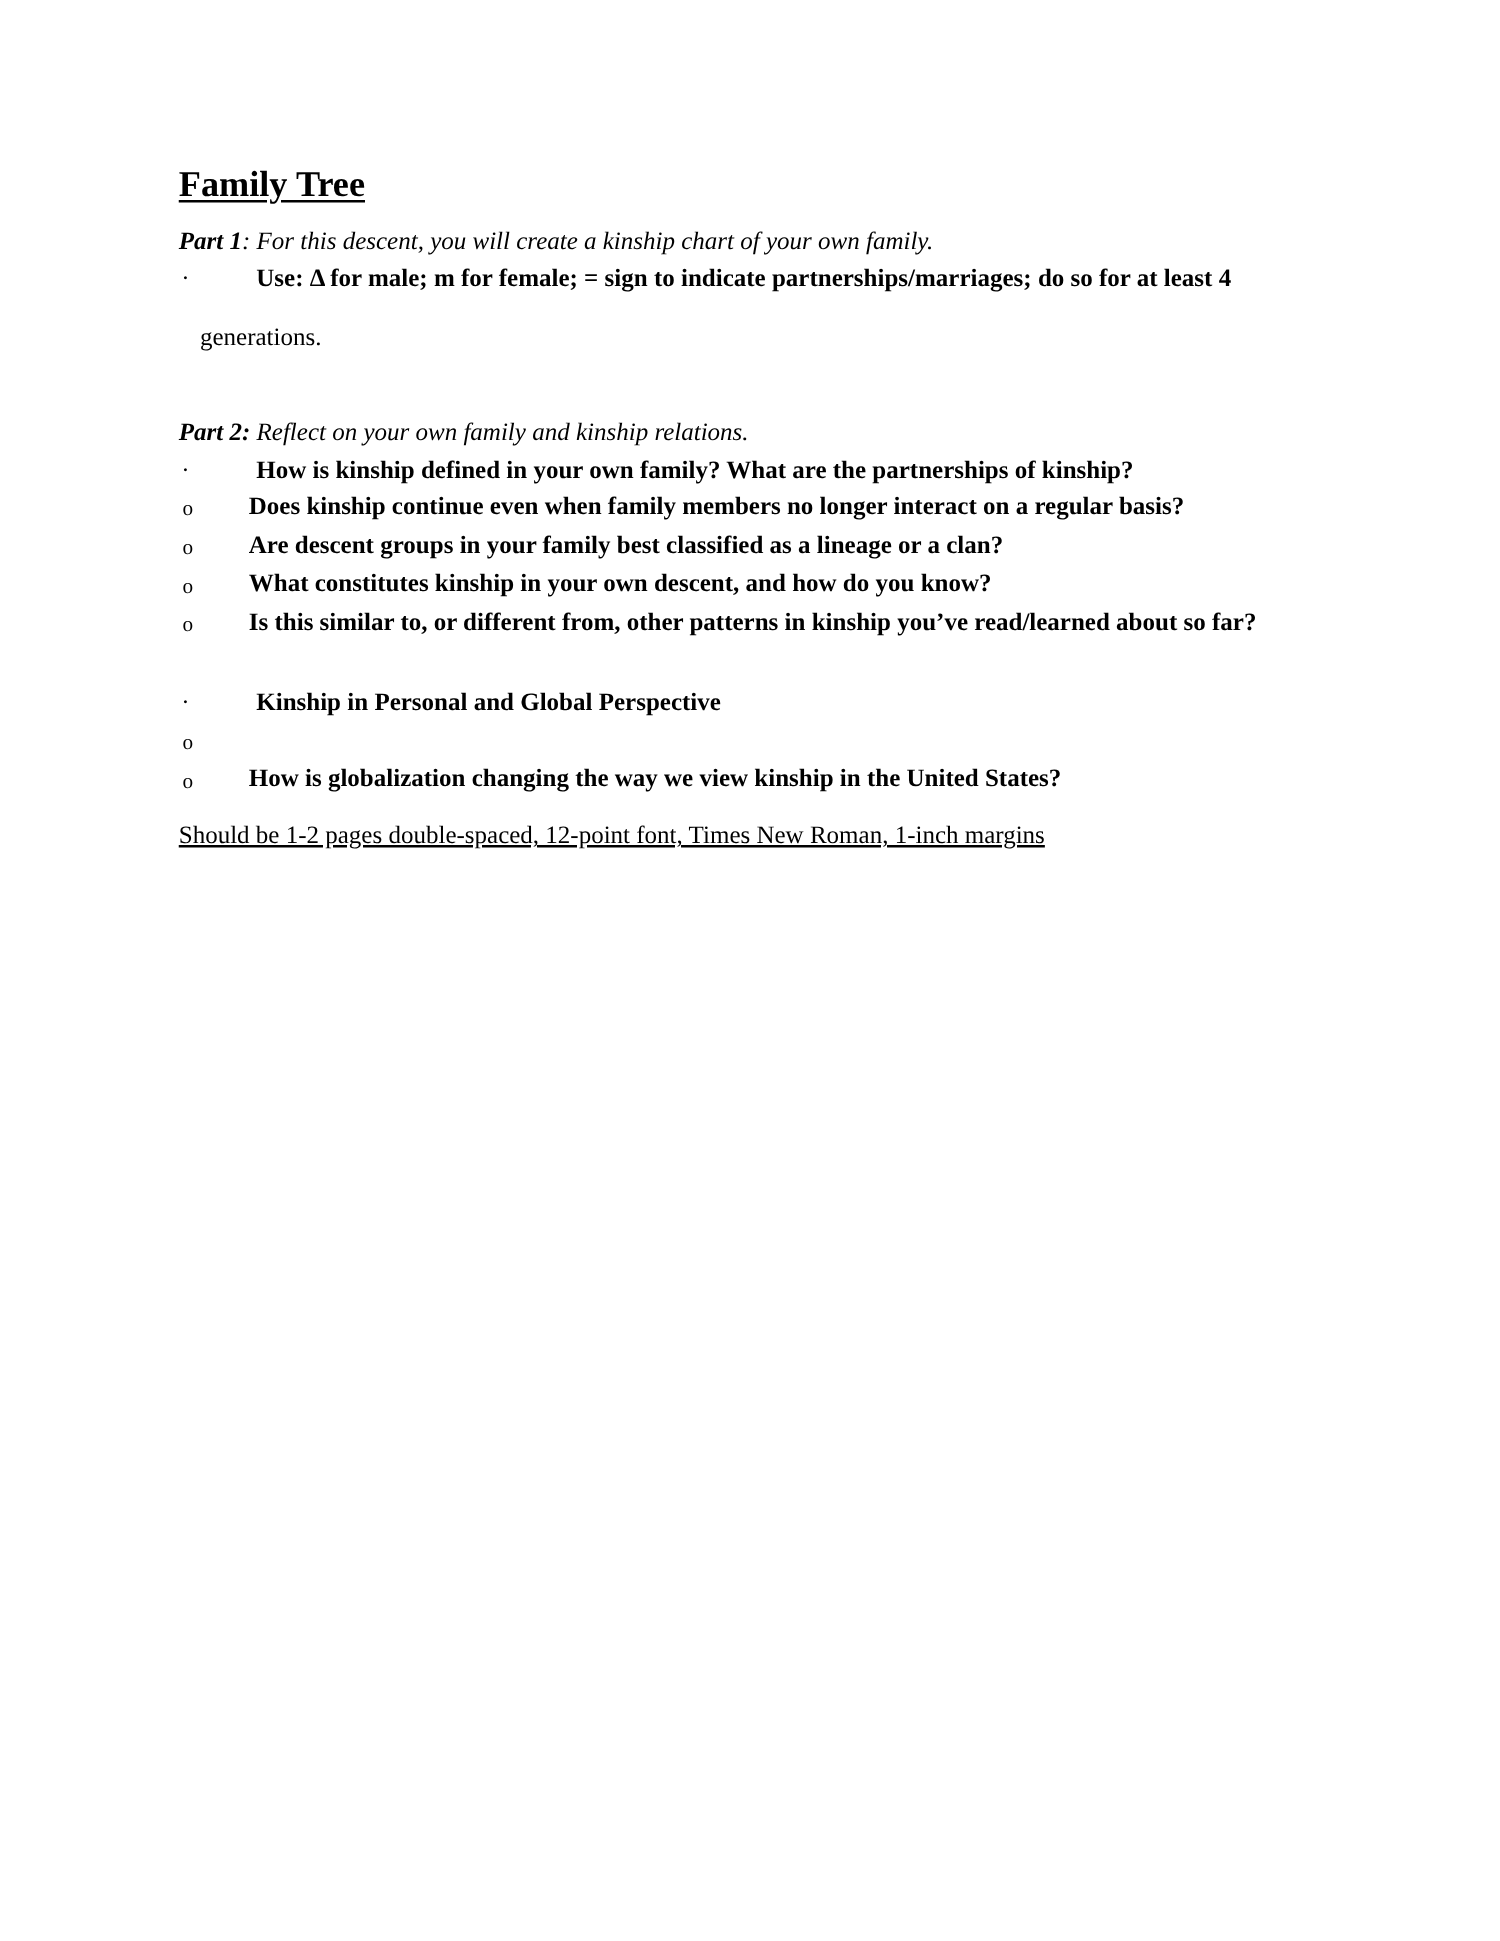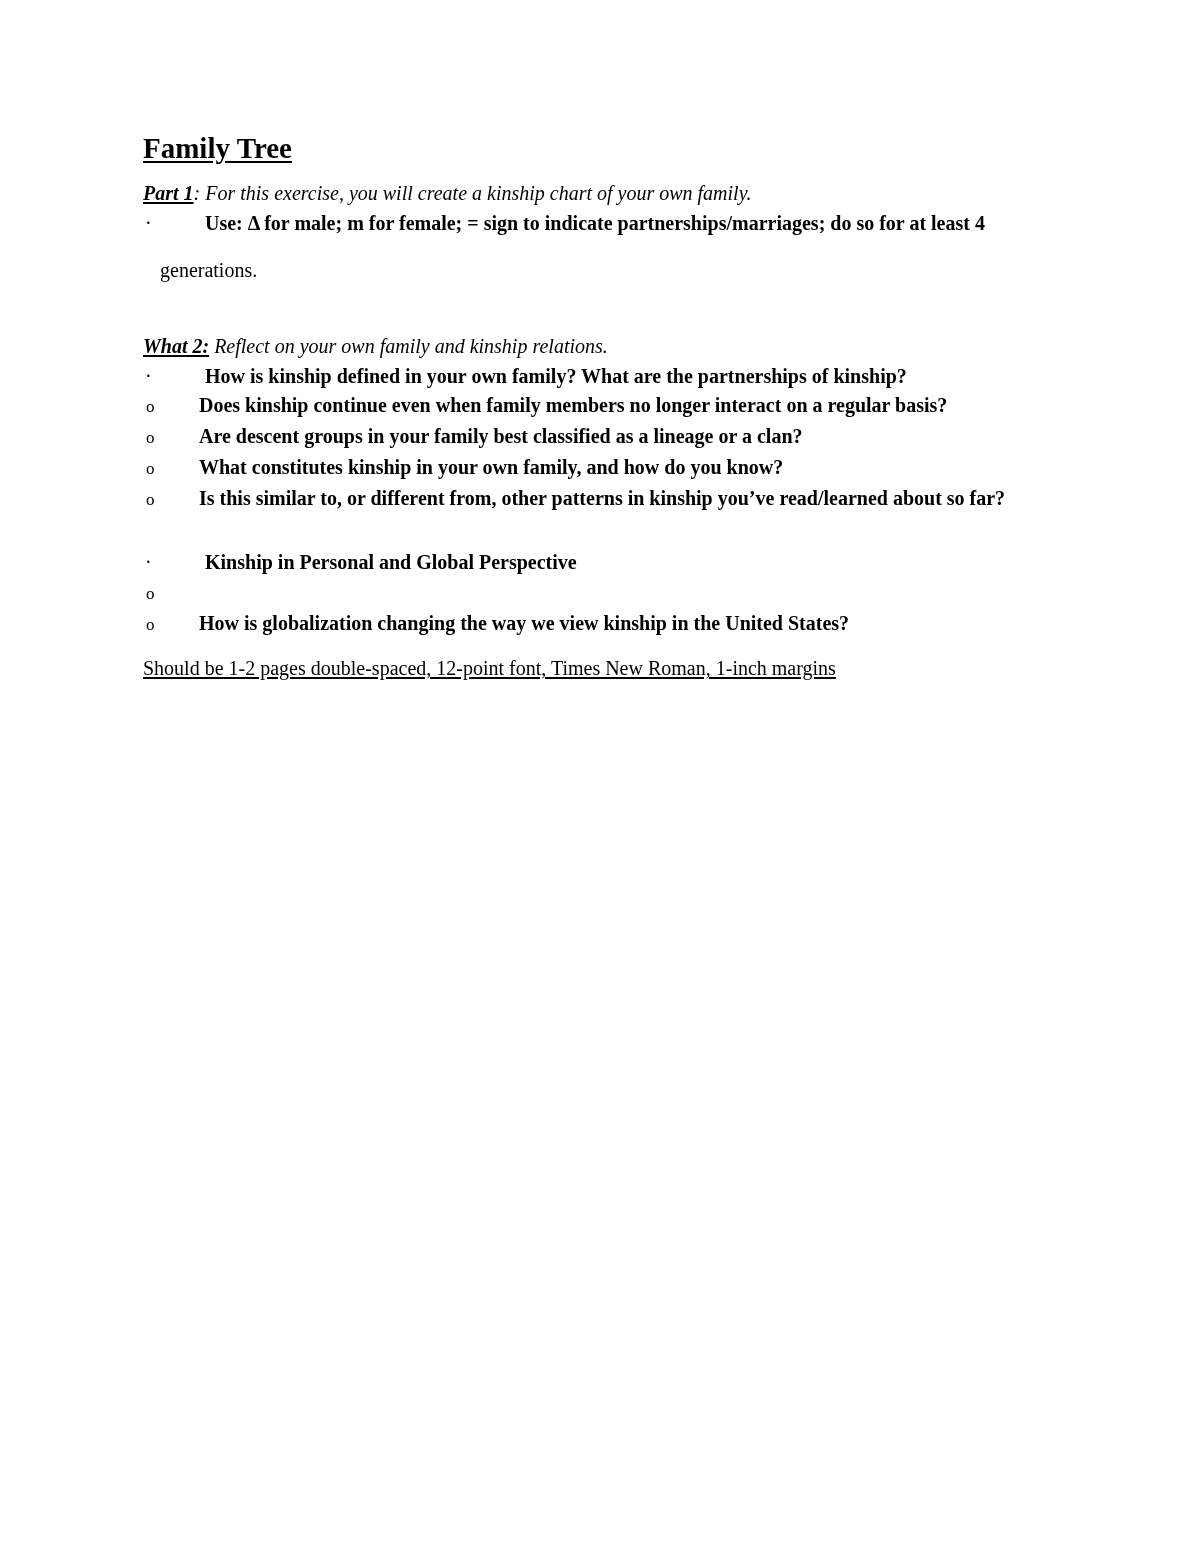--- a/index.html
+++ b/index.html
@@ -48,21 +48,20 @@
   }
   .para-italic {
     font-style: italic;
     font-size: 20px;
     line-height: 29.8px;
     margin: 0;
   }
   .lbl-part {
     font-weight: bold;
     font-style: italic;
-    text-decoration: underline;
     text-underline-offset: 2px;
   }
 
   
   .bullet-line {
     display: flex;
     align-items: flex-start;
     font-size: 20px;
     line-height: 29.8px;
   }
@@ -119,51 +118,51 @@
 <body>
 
 <div class="page">
   <div class="doc">
 
     <div class="title-row">
       <span class="doc-title">Family Tree</span>
     </div>
 
     <p class="para">
-      <span class="lbl-part">Part 1</span><span class="para-italic">: </span><span class="para-italic">For this exercise, you will create a kinship chart of your own family.</span>
+      <span class="lbl-part">Part 1</span><span class="para-italic">: </span><span class="para-italic">For this descent, you will create a kinship chart of your own family.</span>
     </p>
 
     <div class="bullet-line level-dot">
       <span class="bullet-mark mark-dot">·</span>
       <span class="bullet-text">Use: Δ for male; m for female; = sign to indicate partnerships/marriages; do so for at least 4</span>
     </div>
     <p class="wrap-left">generations.</p>
 
     <div class="gap-md"></div>
 
     <p class="para">
-      <span class="lbl-part">What 2:</span><span class="para-italic"> </span><span class="para-italic">Reflect on your own family and kinship relations.</span>
+      <span class="lbl-part">Part 2:</span><span class="para-italic"> </span><span class="para-italic">Reflect on your own family and kinship relations.</span>
     </p>
 
     <div class="bullet-line level-dot">
       <span class="bullet-mark mark-dot">·</span>
       <span class="bullet-text">How is kinship defined in your own family? What are the partnerships of kinship?</span>
     </div>
 
     <div class="bullet-line">
       <span class="bullet-mark mark-o">o</span>
       <span class="bullet-text">Does kinship continue even when family members no longer interact on a regular basis?</span>
     </div>
     <div class="bullet-line">
       <span class="bullet-mark mark-o">o</span>
       <span class="bullet-text">Are descent groups in your family best classified as a lineage or a clan?</span>
     </div>
     <div class="bullet-line">
       <span class="bullet-mark mark-o">o</span>
-      <span class="bullet-text">What constitutes kinship in your own family, and how do you know?</span>
+      <span class="bullet-text">What constitutes kinship in your own descent, and how do you know?</span>
     </div>
     <div class="bullet-line">
       <span class="bullet-mark mark-o">o</span>
       <span class="bullet-text">Is this similar to, or different from, other patterns in kinship you’ve read/learned about so far?</span>
     </div>
 
     <div class="gap-lg"></div>
 
     <div class="bullet-line level-dot">
       <span class="bullet-mark mark-dot">·</span>

